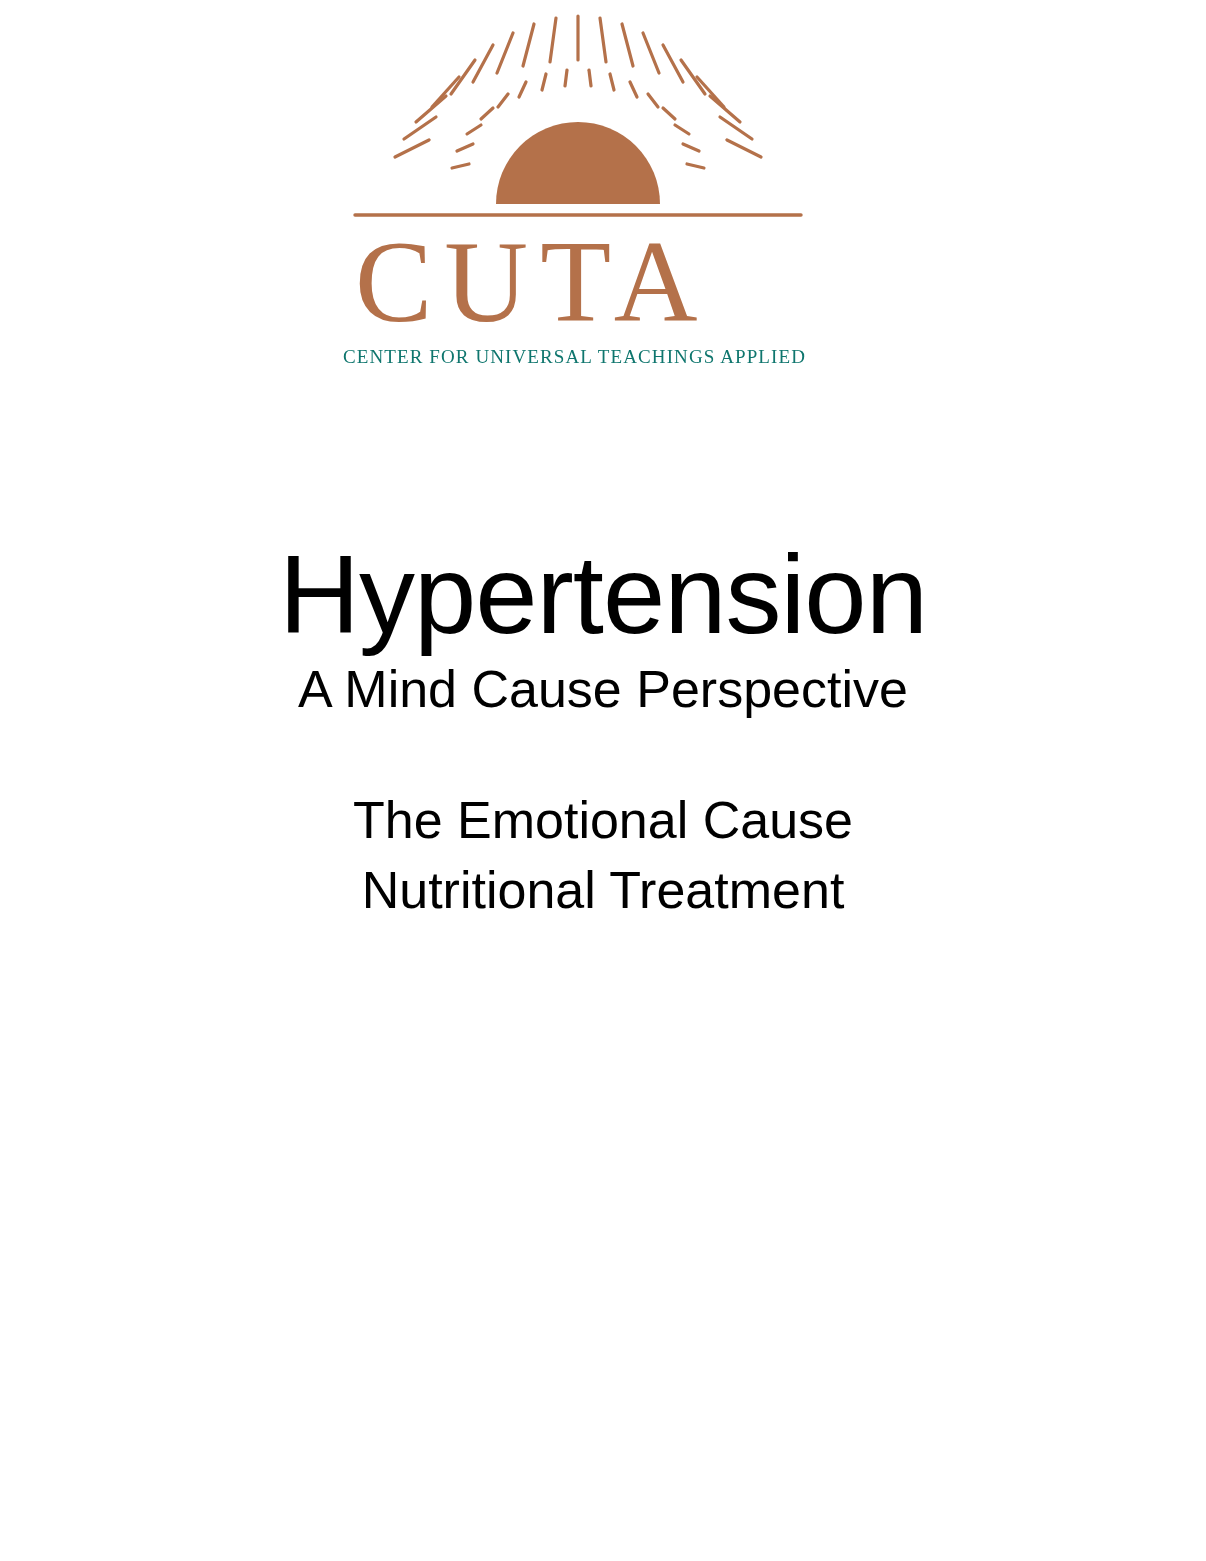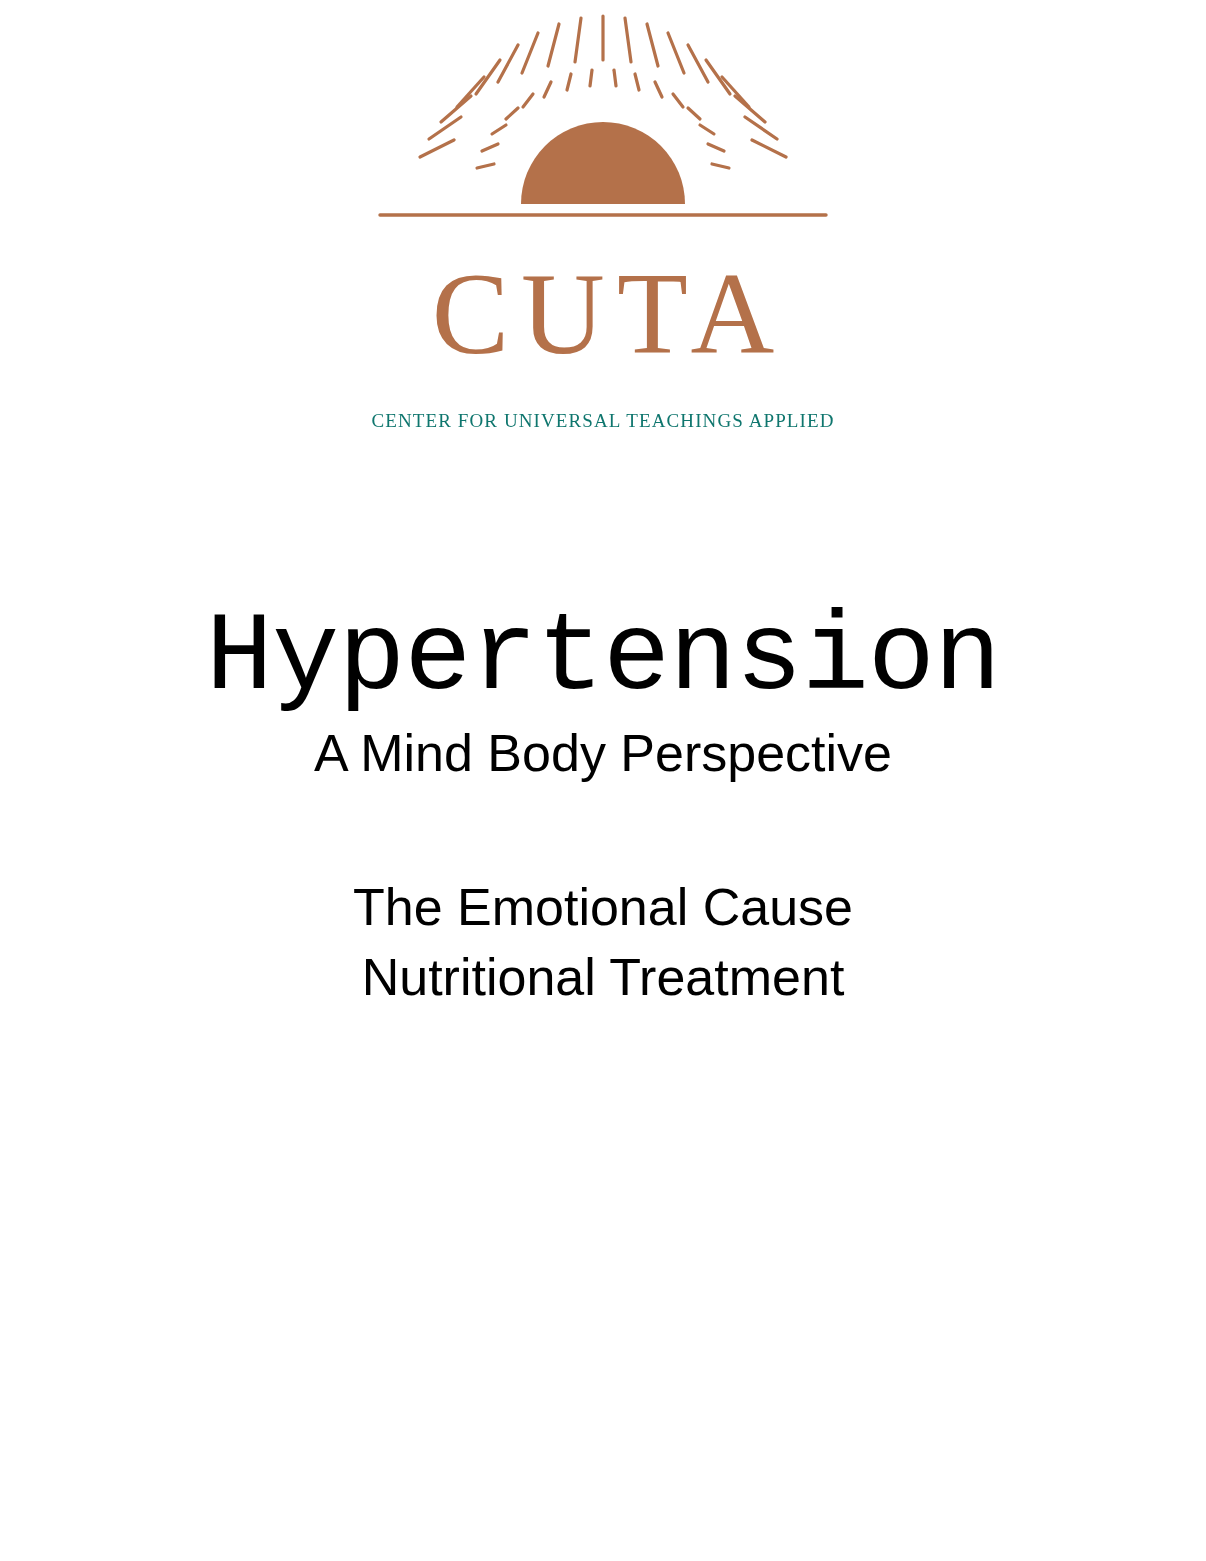--- a/index.html
+++ b/index.html
@@ -23,22 +23,20 @@
     flex-direction: column;
     align-items: center;
   }
 
   
   .logo-block {
     margin-top: 8px;
     width: 520px;
     display: flex;
     flex-direction: column;
-    align-items: center;
-    gap: 32px;
   }
   .logo-mark {
     width: 470px;
     height: 222px;
     position: relative;
   }
   .logo-mark svg {
     display: block;
     width: 100%;
     height: 100%;
@@ -65,30 +63,29 @@
   .title-area {
     margin-top: 168px;
     width: 100%;
     text-align: center;
   }
   .doc-title {
     font-size: 112px;
     line-height: 1.06;
     font-weight: 400;
     letter-spacing: -1px;
-    font-family: Liberation Mono, monospace;
   }
   .doc-subtitle {
     margin-top: 6px;
     font-size: 52px;
     font-weight: 400;
     line-height: 1.1;
   }
   .doc-topic {
-    margin-top: 91px;
+    margin-top: 68px;
     font-size: 52px;
     line-height: 1.34;
     font-weight: 400;
   }
   .byline {
     margin-top: 158px;
     font-size: 48px;
     line-height: 1.35;
     font-weight: 400;
   }
@@ -147,21 +144,21 @@
         <line x1="12" y1="207" x2="458" y2="207" stroke="#b4714a" stroke-width="3.4" stroke-linecap="round"></line>
       </svg>
     </div>
 
     <div class="logo-word">CUTA</div>
     <div class="logo-tagline">CENTER FOR UNIVERSAL TEACHINGS APPLIED</div>
   </div>
 
   <div class="title-area">
     <div class="doc-title">Hypertension</div>
-    <div class="doc-subtitle">A Mind Body Perspective</div>
+    <div class="doc-subtitle">A Mind Cause Perspective</div>
 
     <div class="doc-topic">
       <div>The Emotional Cause</div>
       <div>Nutritional Treatment</div>
     </div>
 
   </div>
 
 </div>
 

